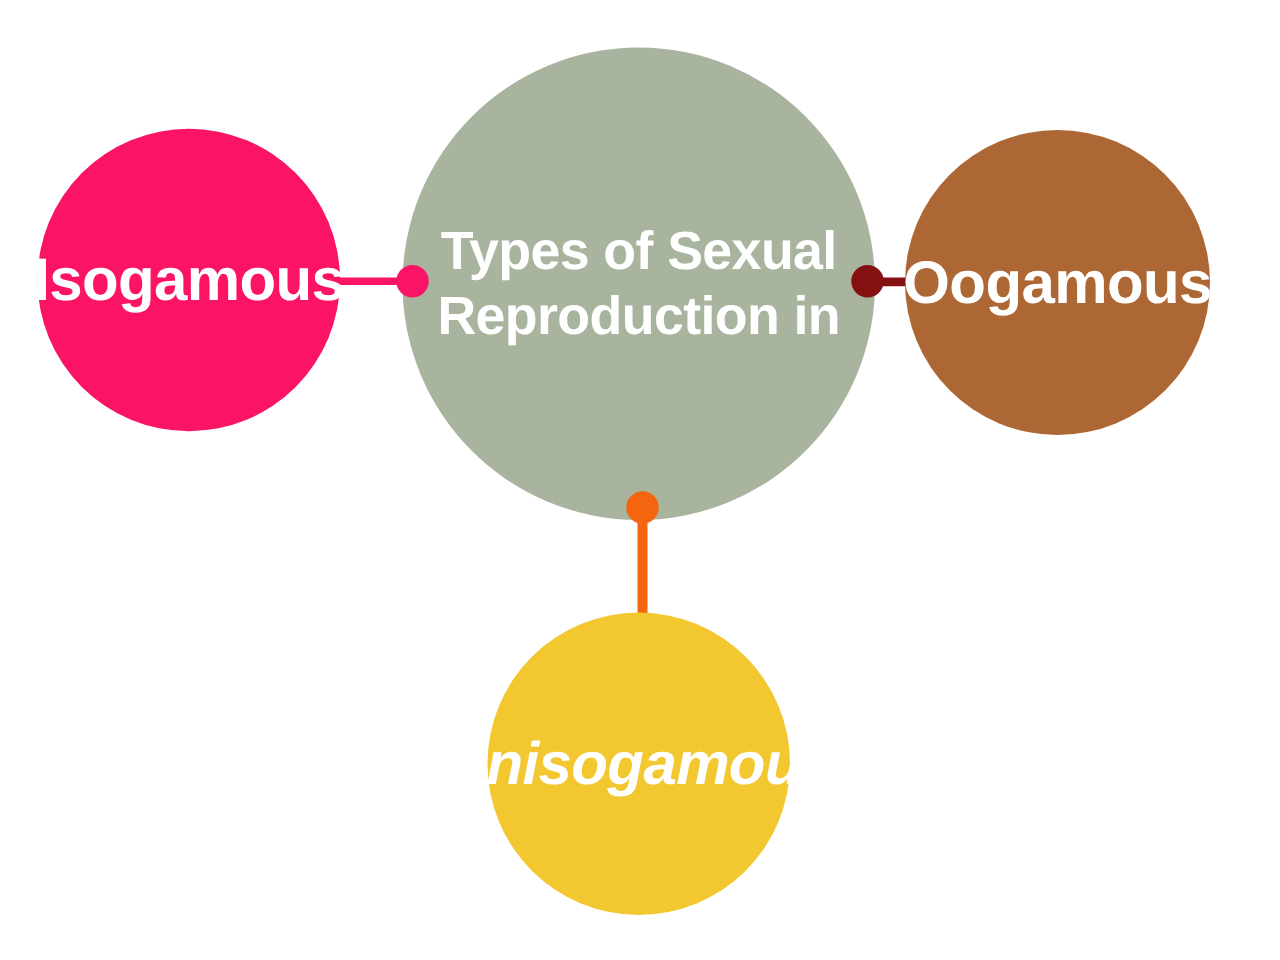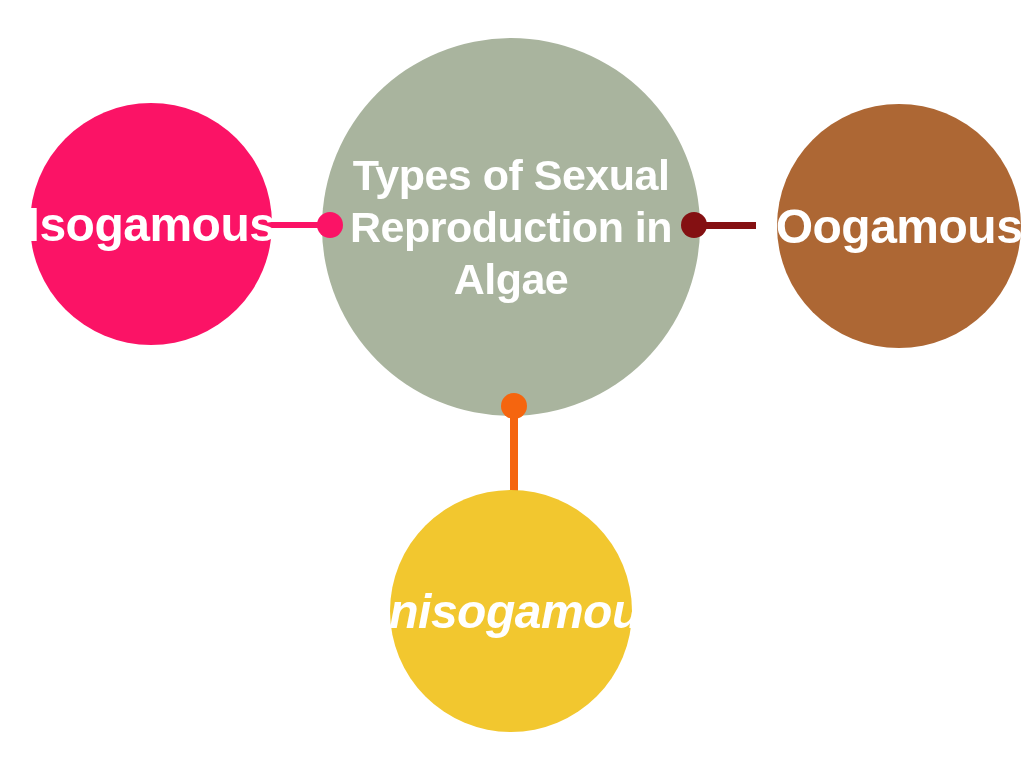--- a/index.html
+++ b/index.html
@@ -44,21 +44,21 @@
     z-index: 2;
   }
   .node-isogamous {
     left: 30px;
     top: 103px;
     width: 242px;
     height: 242px;
     background: #fb1366;
   }
   .node-oogamous {
-    left: 777px;
+    left: 724px;
     top: 104px;
     width: 244px;
     height: 244px;
     background: #ad6734;
   }
   .node-anisogamous {
     left: 390px;
     top: 490px;
     width: 242px;
     height: 242px;
@@ -123,21 +123,20 @@
 <div class="canvas">
 
   <div class="connector-line line-isogamous"></div>
   <div class="connector-line line-oogamous"></div>
   <div class="connector-line line-anisogamous"></div>
 
   <div class="circle central">
     <div class="title">
       <div>Types of Sexual</div>
       <div>Reproduction in</div>
-      <div>Algae</div>
     </div>
   </div>
 
   <div class="connector-dot dot-isogamous"></div>
   <div class="connector-dot dot-oogamous"></div>
   <div class="connector-dot dot-anisogamous"></div>
 
   <div class="circle node node-isogamous">
     <span>Isogamous</span>
   </div>

